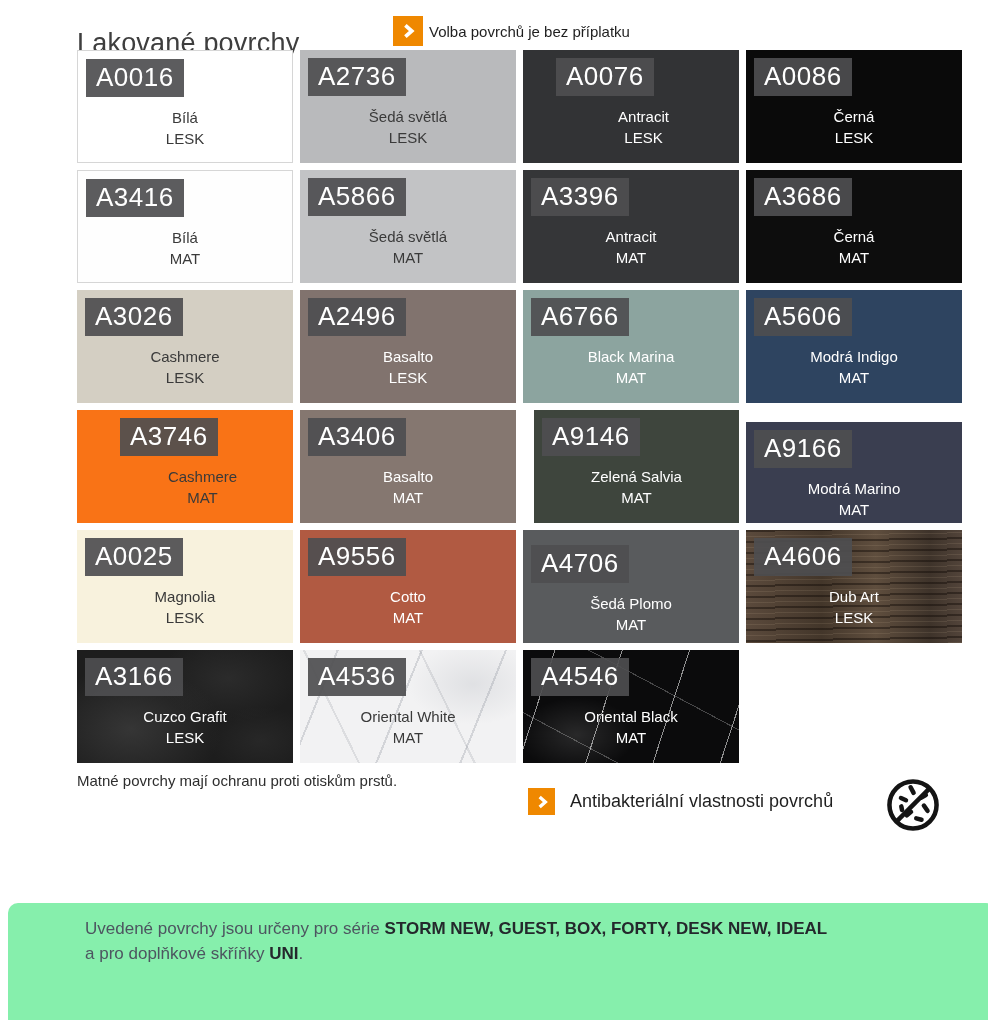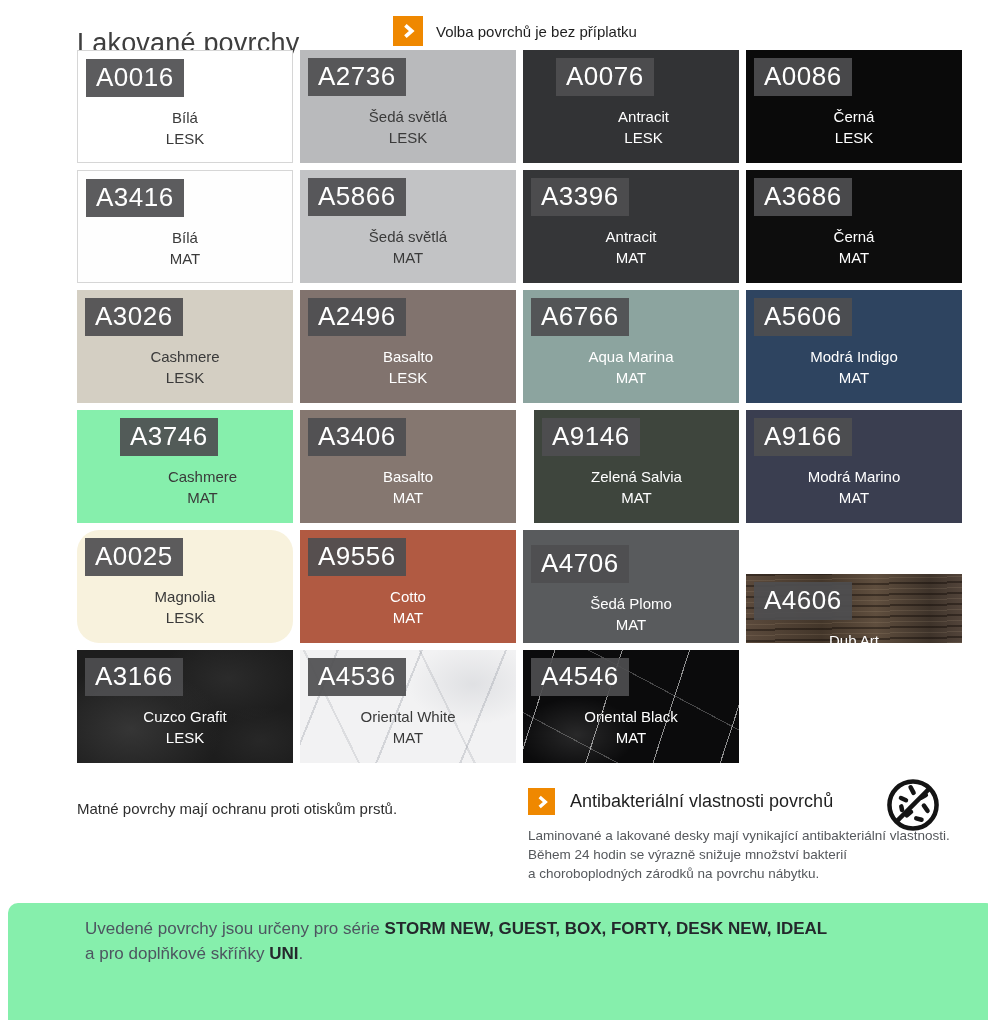--- a/index.html
+++ b/index.html
@@ -4,21 +4,21 @@
 <style>
   html,body{margin:0;padding:0;}
   body{
     width:988px;height:1020px;position:relative;background:#ffffff;
     font-family:"Liberation Sans", sans-serif;color:#222;overflow:hidden;
   }
   .page-title{
     position:absolute;left:77px;top:10px;font-size:27px;font-weight:300;
     color:#3e3e3e;letter-spacing:.2px;
   }
-  .top-note{position:absolute;left:393px;top:16px;display:flex;align-items:center;gap:13px;}
+  .top-note{position:absolute;left:393px;top:16px;display:flex;align-items:center;gap:6px;}
   .chevron-box{
     width:30px;height:30px;background:#ef8800;display:flex;align-items:center;justify-content:center;flex:0 0 auto;
   }
   .chevron-box.small{width:27px;height:27px;}
   .top-note-label{font-size:15px;color:#1f1f1f;}
   
   .swatch-grid{
     position:absolute;left:77px;top:50px;width:885px;
     display:grid;grid-template-columns:repeat(4,1fr);grid-auto-rows:113px;gap:7px;
   }
@@ -32,41 +32,40 @@
   }
   .swatch-name{margin-top:11px;width:100%;text-align:center;font-size:15px;line-height:20px;}
   .swatch-finish{width:100%;text-align:center;font-size:15px;line-height:21px;}
   .text-dark .swatch-name,.text-dark .swatch-finish{color:#3a3a3a;}
   .text-light .swatch-name,.text-light .swatch-finish{color:#ffffff;}
   
   .tex-wood{
     background-image:
       repeating-linear-gradient(179deg, rgba(18,11,7,.45) 0 2px, rgba(18,11,7,0) 2px 6px, rgba(235,210,175,.10) 6px 7px, rgba(18,11,7,0) 7px 11px),
       linear-gradient(90deg,#5b4a3c,#43362a 35%,#5f4e3e 60%,#3e332a 85%,#52443a);
-    margin-top: 44px;
   }
   .tex-grafit{
     background-image:
       radial-gradient(60% 80% at 25% 70%, rgba(110,110,110,.30), rgba(0,0,0,0) 70%),
       radial-gradient(50% 60% at 70% 25%, rgba(85,85,85,.25), rgba(0,0,0,0) 65%),
       radial-gradient(40% 50% at 85% 80%, rgba(70,70,70,.25), rgba(0,0,0,0) 60%);
   }
   .tex-marble-white{
     background-image:
       repeating-linear-gradient(112deg, rgba(0,0,0,0) 0 34px, rgba(140,145,155,.30) 34px 36px, rgba(0,0,0,0) 36px 78px),
       repeating-linear-gradient(64deg, rgba(0,0,0,0) 0 52px, rgba(120,125,135,.18) 52px 54px, rgba(0,0,0,0) 54px 104px),
       radial-gradient(50% 60% at 80% 30%, rgba(150,155,165,.20), rgba(0,0,0,0) 60%);
   }
   .tex-marble-black{
     background-image:
       repeating-linear-gradient(108deg, rgba(255,255,255,0) 0 30px, rgba(255,255,255,.55) 30px 31px, rgba(255,255,255,0) 31px 64px),
       repeating-linear-gradient(28deg, rgba(255,255,255,0) 0 44px, rgba(255,255,255,.25) 44px 45px, rgba(255,255,255,0) 45px 86px),
       radial-gradient(45% 55% at 25% 75%, rgba(255,255,255,.12), rgba(0,0,0,0) 60%);
   }
-  .matte-note{position:absolute;left:77px;top:772px;font-size:15px;color:#2e2e2e;margin-top:28px;}
+  .matte-note{position:absolute;left:77px;top:772px;font-size:15px;color:#2e2e2e;}
   
   .antibact{position:absolute;left:528px;top:788px;width:430px;}
   .antibact-heading-row{display:flex;align-items:center;gap:15px;}
   .antibact-heading{font-size:18px;color:#1f1f1f;}
   .antibact-lines{margin-top:11px;font-size:13.5px;line-height:19px;color:#55585c;}
   .no-bacteria{position:absolute;left:884px;top:776px;width:58px;height:58px;}
   
   .footer-band{
     position:absolute;left:8px;top:903px;width:988px;height:117px;
     background:#86efac;border-radius:10px 10px 0 0;
@@ -135,49 +134,49 @@
       <div class="swatch-name">Cashmere</div>
       <div class="swatch-finish">LESK</div>
     </div>
     <div class="swatch text-light" style="background-color: rgb(129, 115, 110);">
       <span class="code-badge">A2496</span>
       <div class="swatch-name">Basalto</div>
       <div class="swatch-finish">LESK</div>
     </div>
     <div class="swatch text-light" style="background-color: rgb(140, 164, 159);">
       <span class="code-badge">A6766</span>
-      <div class="swatch-name">Aqua Marina</div>
+      <div class="swatch-name">Black Marina</div>
       <div class="swatch-finish">MAT</div>
     </div>
     <div class="swatch text-light" style="background-color: rgb(46, 68, 96);">
       <span class="code-badge">A5606</span>
       <div class="swatch-name">Modrá Indigo</div>
       <div class="swatch-finish">MAT</div>
     </div>
-    <div class="swatch text-dark" style="background-color: #86efac; padding-left: 43px;">
+    <div class="swatch text-dark" style="background-color: #f97316; padding-left: 43px;">
       <span class="code-badge">A3746</span>
       <div class="swatch-name">Cashmere</div>
       <div class="swatch-finish">MAT</div>
     </div>
     <div class="swatch text-light" style="background-color: rgb(133, 119, 112);">
       <span class="code-badge">A3406</span>
       <div class="swatch-name">Basalto</div>
       <div class="swatch-finish">MAT</div>
     </div>
     <div class="swatch text-light" style="background-color: rgb(62, 69, 61); margin-left: 11px;">
       <span class="code-badge">A9146</span>
       <div class="swatch-name">Zelená Salvia</div>
       <div class="swatch-finish">MAT</div>
     </div>
-    <div class="swatch text-light" style="background-color: rgb(58, 62, 80);">
+    <div class="swatch text-light" style="background-color: rgb(58, 62, 80); margin-top: 12px;">
       <span class="code-badge">A9166</span>
       <div class="swatch-name">Modrá Marino</div>
       <div class="swatch-finish">MAT</div>
     </div>
-    <div class="swatch text-dark" style="background-color: rgb(248, 242, 221); border-radius: 22px;">
+    <div class="swatch text-dark" style="background-color: rgb(248, 242, 221);">
       <span class="code-badge">A0025</span>
       <div class="swatch-name">Magnolia</div>
       <div class="swatch-finish">LESK</div>
     </div>
     <div class="swatch text-light" style="background-color: rgb(177, 90, 66);">
       <span class="code-badge">A9556</span>
       <div class="swatch-name">Cotto</div>
       <div class="swatch-finish">MAT</div>
     </div>
     <div class="swatch text-light" style="background-color: rgb(89, 91, 93); justify-content: flex-end;">
@@ -210,25 +209,20 @@
 <div class="matte-note">Matné povrchy mají ochranu proti otiskům prstů.</div>
 
 <div class="antibact">
   <div class="antibact-heading-row">
     <span class="chevron-box small">
       <svg width="16" height="16" viewBox="0 0 24 24">
           <path d="M8.5 4.5 L17 12 L8.5 19.5" stroke="#ffffff" stroke-width="5" fill="none"></path>
         </svg>
     </span>
     <span class="antibact-heading">Antibakteriální vlastnosti povrchů</span>
-  </div>
-  <div class="antibact-lines">
-    <div>Laminované a lakované desky mají vynikající antibakteriální vlastnosti.</div>
-    <div>Během 24 hodin se výrazně snižuje množství bakterií</div>
-    <div>a choroboplodných zárodků na povrchu nábytku.</div>
   </div>
 </div>
 
 <div class="no-bacteria">
   <svg width="58" height="58" viewBox="0 0 64 64">
     <circle cx="32" cy="32" r="26" fill="none" stroke="#141414" stroke-width="5"></circle>
     <line x1="14" y1="50" x2="50" y2="14" stroke="#141414" stroke-width="5"></line>
     <g fill="#141414">
       <rect x="25" y="13" width="12" height="5" rx="2.5" transform="rotate(62 31 15.5)"></rect>
       <rect x="38" y="20" width="11" height="5" rx="2.5" transform="rotate(-28 43.5 22.5)"></rect>

